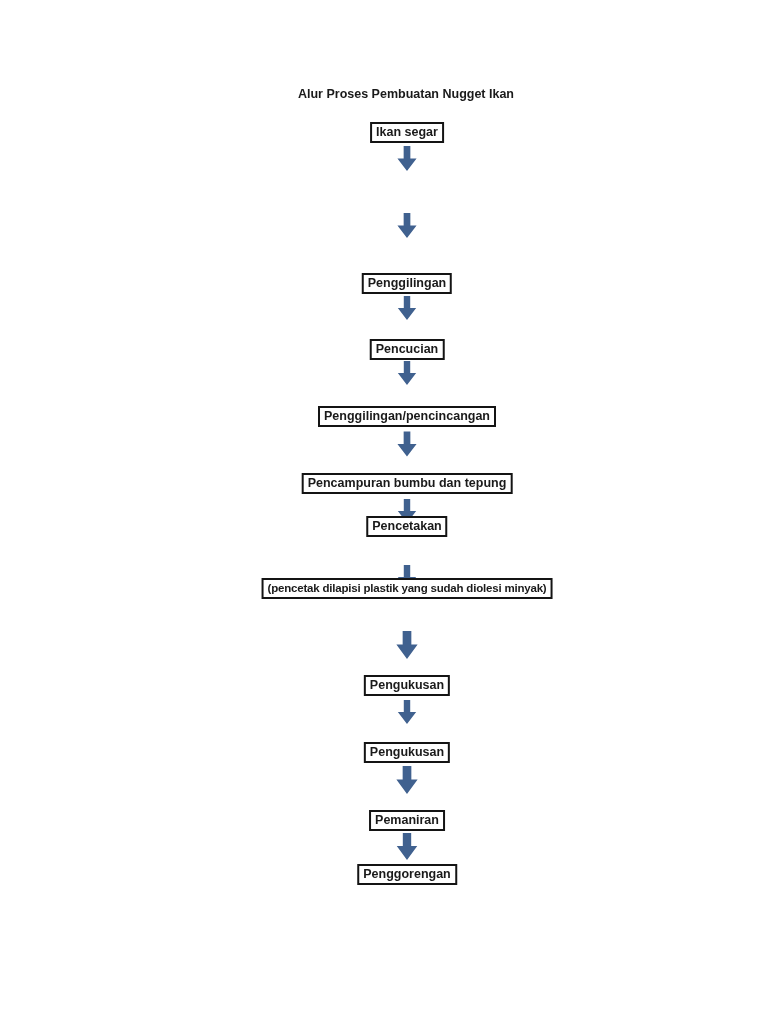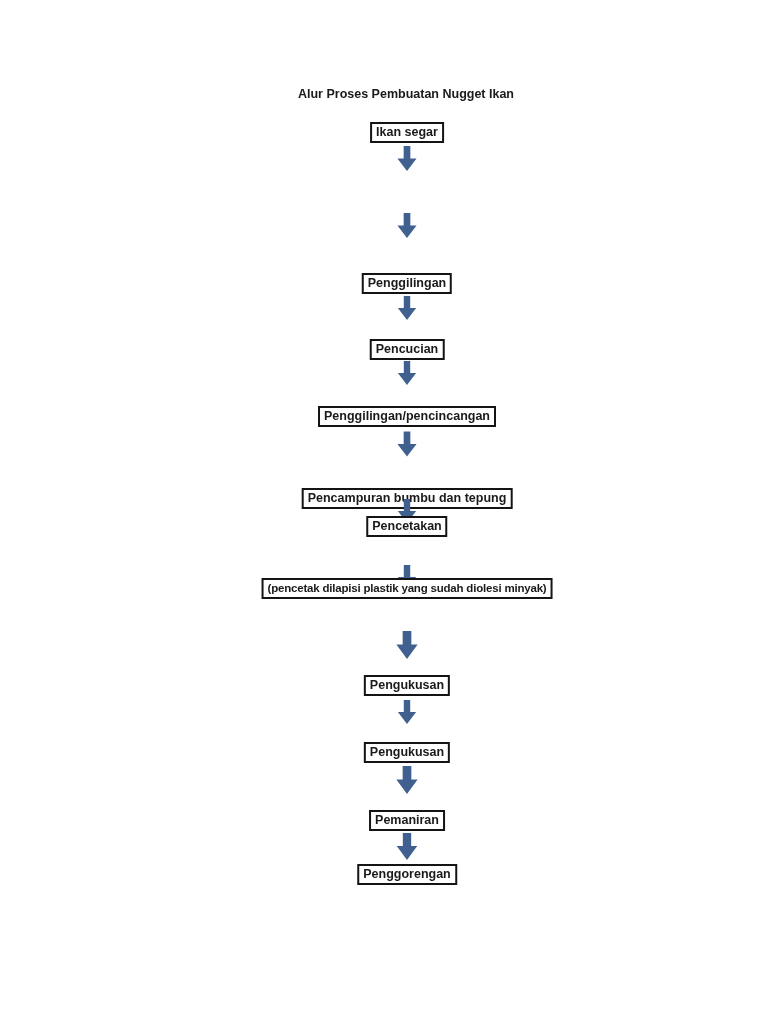--- a/index.html
+++ b/index.html
@@ -80,21 +80,21 @@
   <svg class="arrow" style="top:361px" width="22" height="24" viewBox="0 0 24 26">
     <path d="M8.5 0 H15.5 V13 H22 L12 26 L2 13 H8.5 Z" fill="#40618F"></path>
   </svg>
 
   <div class="node" style="top:406px">Penggilingan/pencincangan</div>
 
   <svg class="arrow" style="top:431px" width="23" height="26" viewBox="0 0 24 26">
     <path d="M8.5 0 H15.5 V13 H22 L12 26 L2 13 H8.5 Z" fill="#40618F"></path>
   </svg>
 
-  <div class="node" style="top:488px">Pencampuran bumbu dan tepung</div>
+  <div class="node" style="top:473px">Pencampuran bumbu dan tepung</div>
 
   <svg class="arrow" style="top:499px" width="22" height="24" viewBox="0 0 24 26">
     <path d="M8.5 0 H15.5 V13 H22 L12 26 L2 13 H8.5 Z" fill="#40618F"></path>
   </svg>
 
   <div class="node" style="top:516px">Pencetakan</div>
 
   <svg class="arrow" style="top:565px" width="22" height="24" viewBox="0 0 24 26">
     <path d="M8.5 0 H15.5 V13 H22 L12 26 L2 13 H8.5 Z" fill="#40618F"></path>
   </svg>

